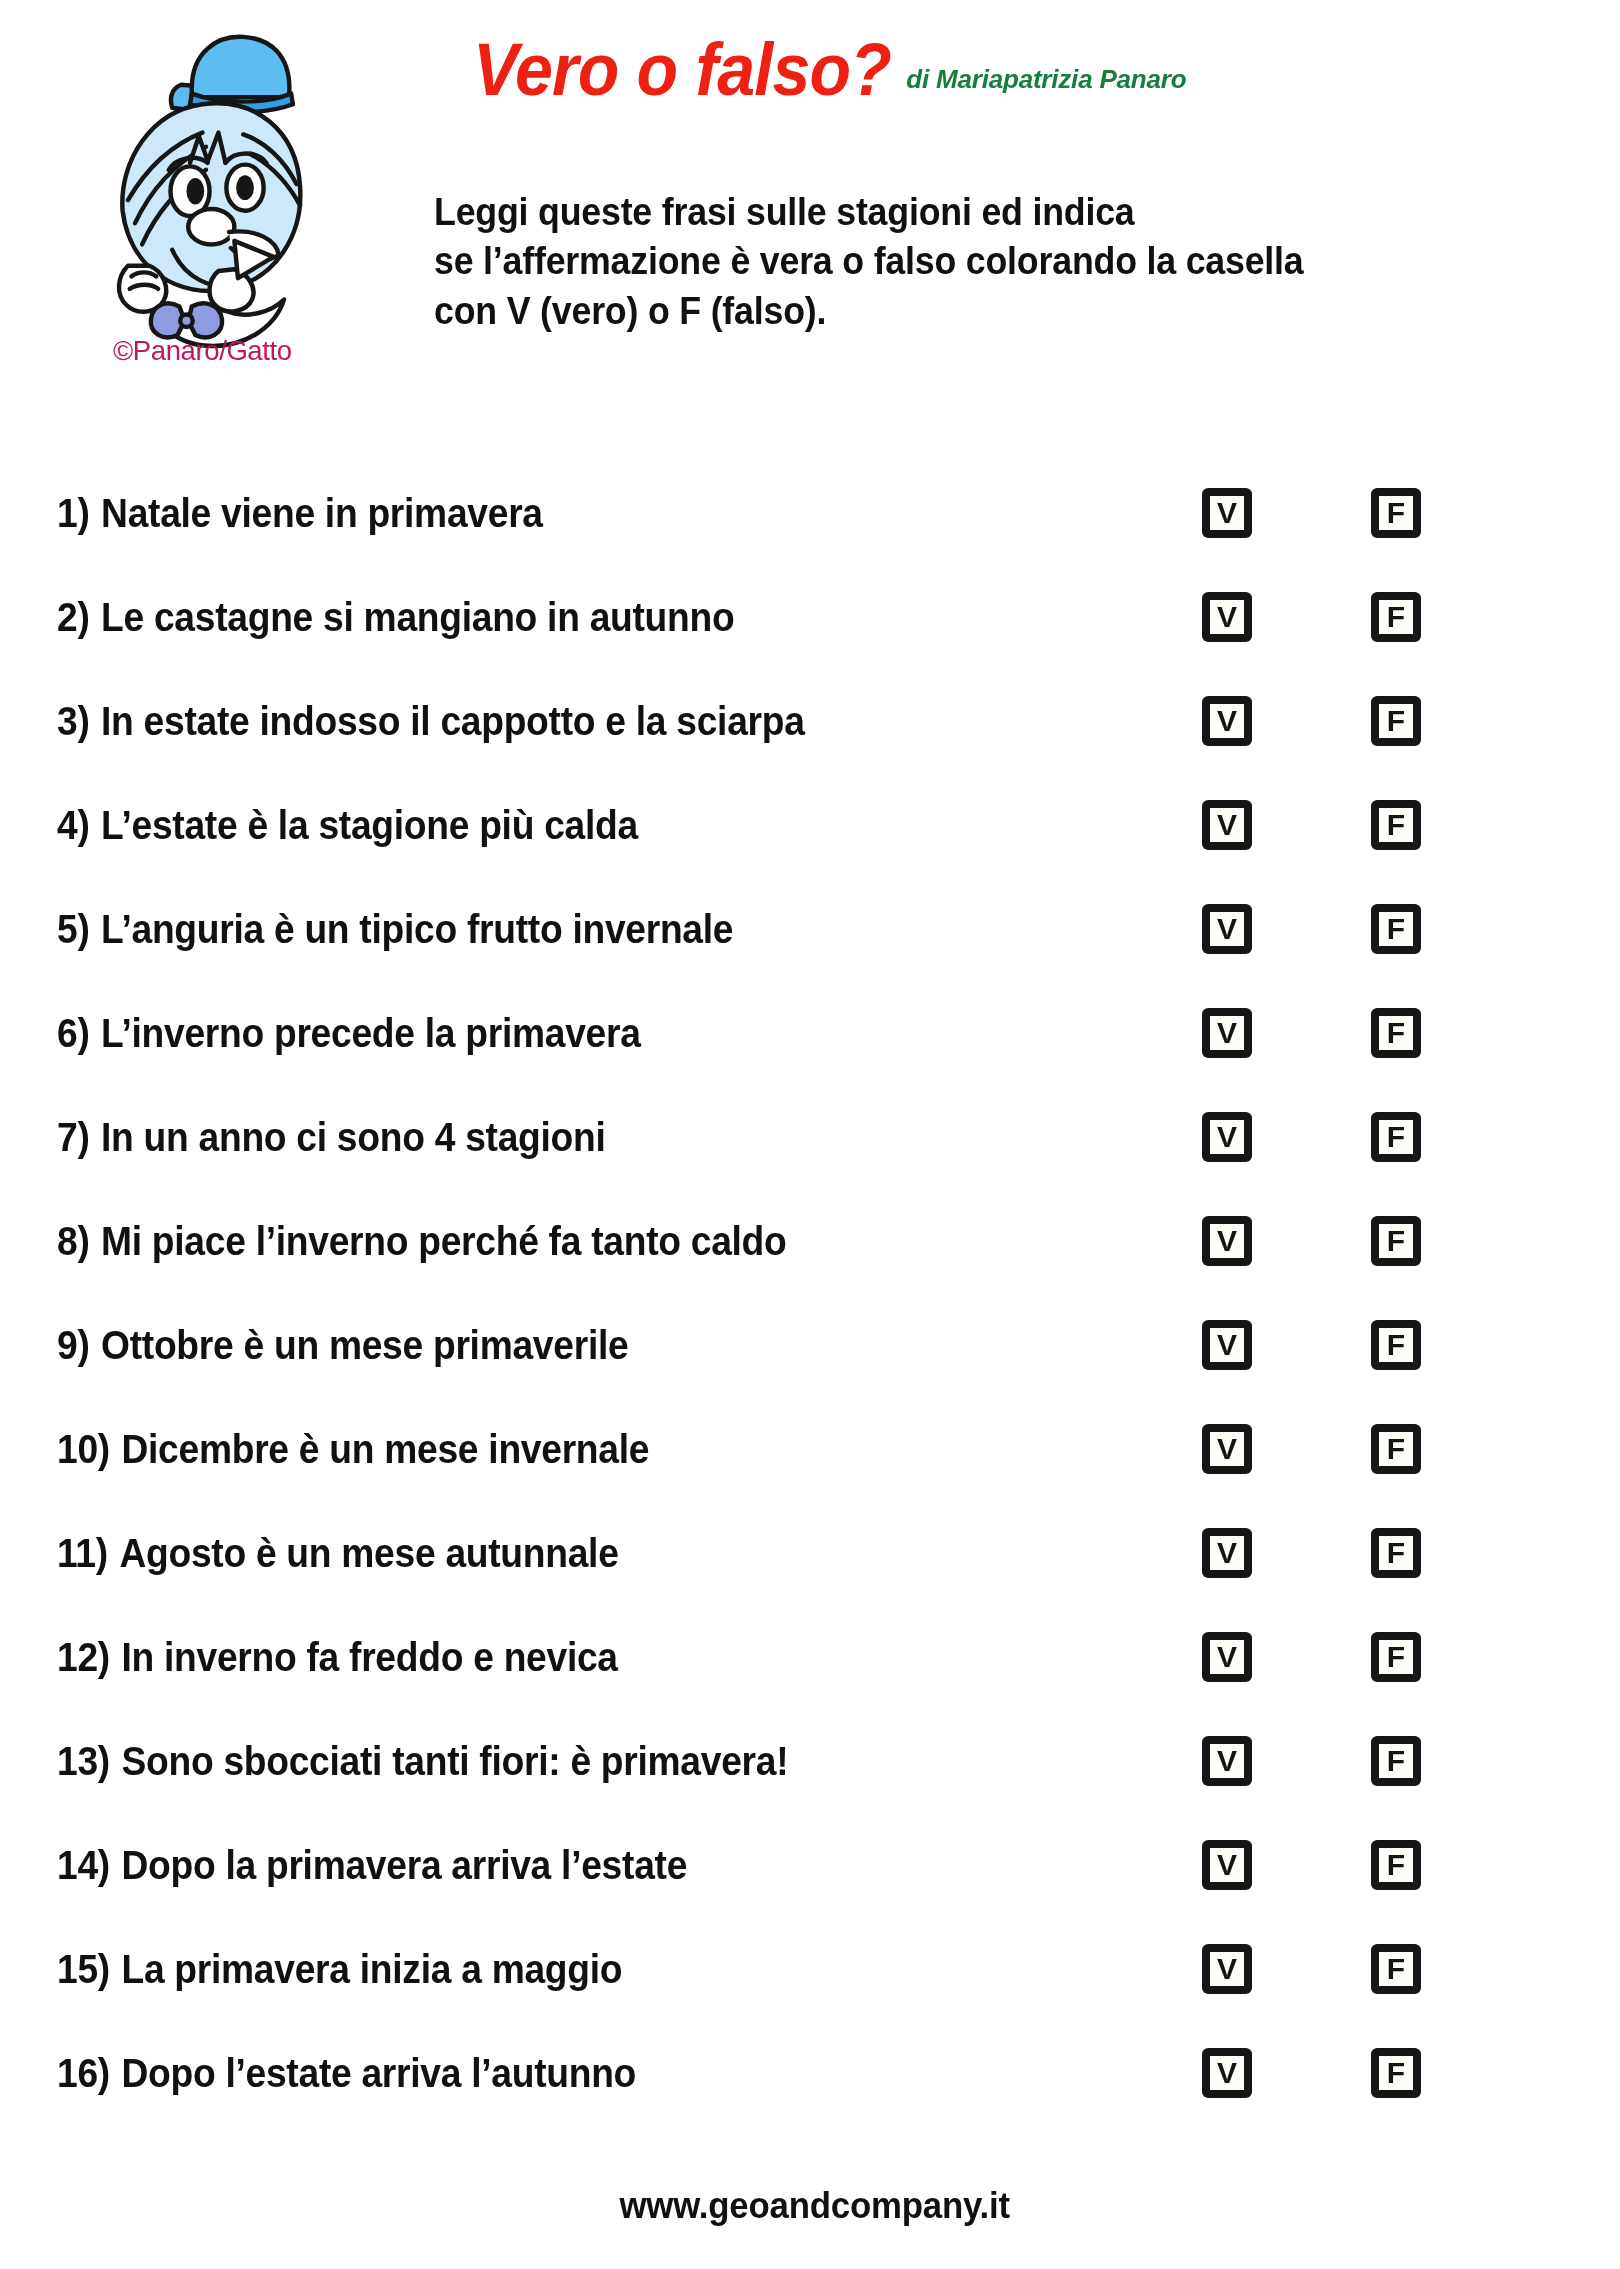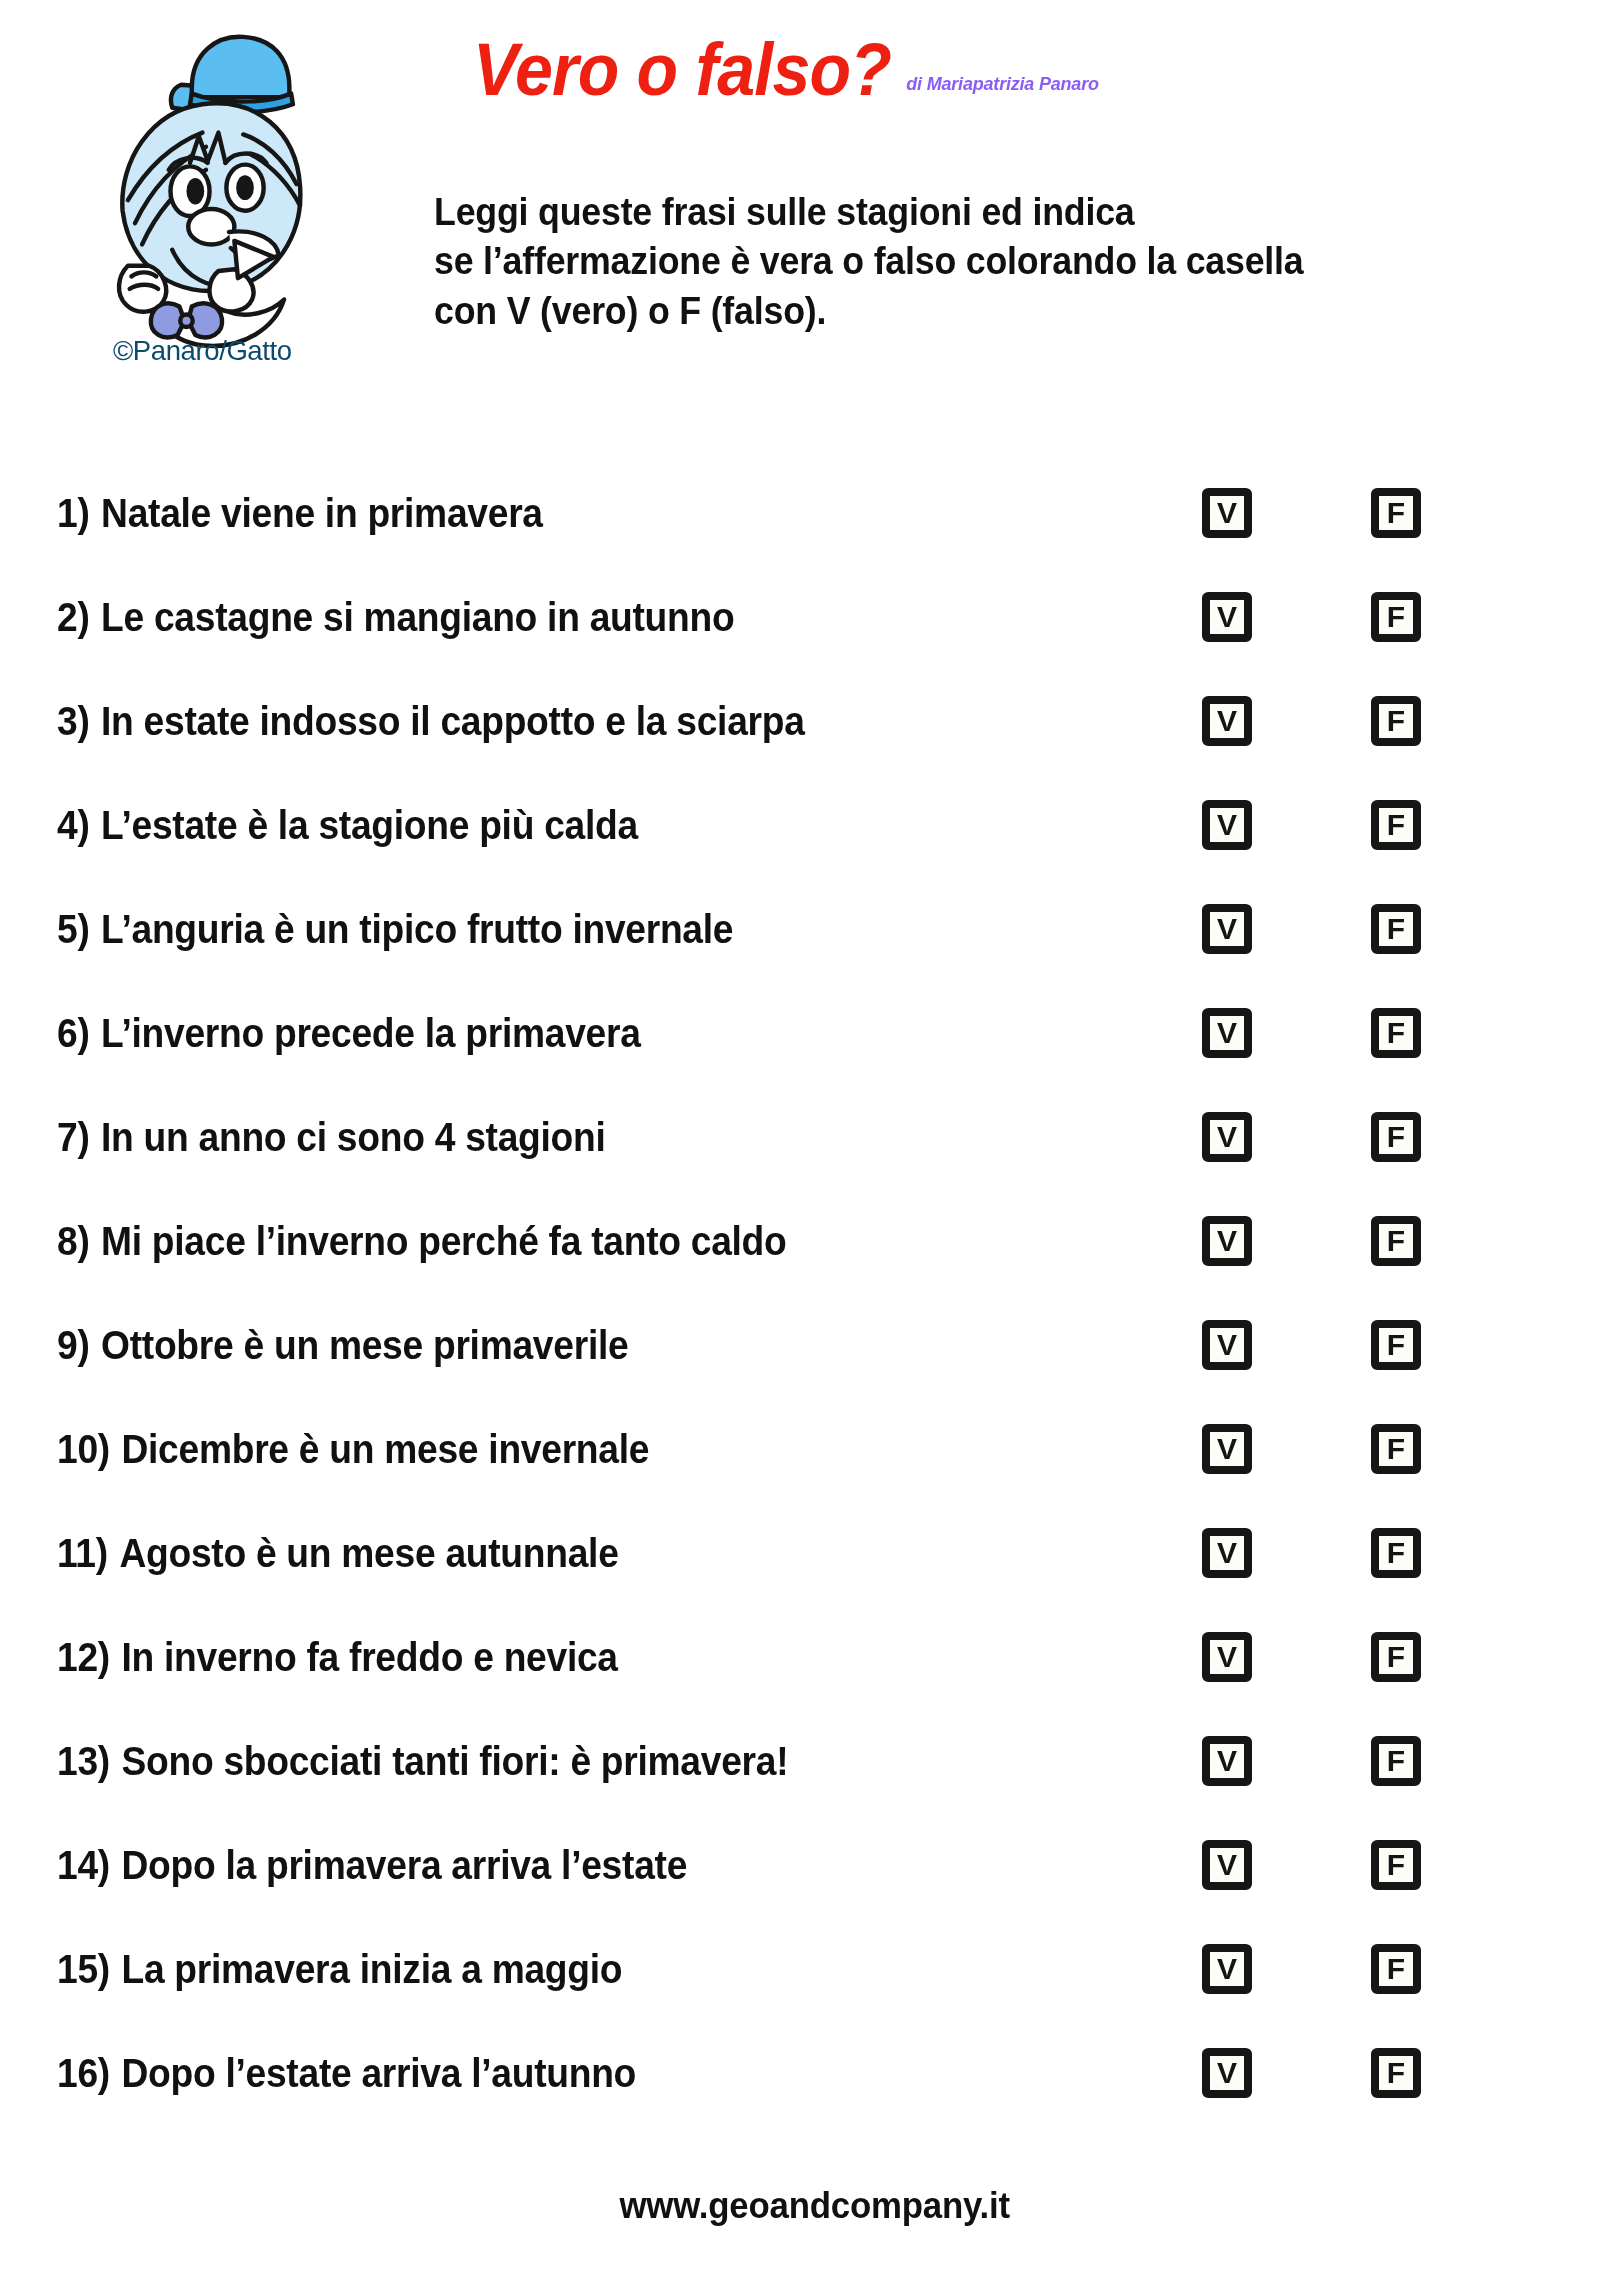--- a/index.html
+++ b/index.html
@@ -41,21 +41,21 @@
   }
   .mascot svg { display: block; width: 222px; height: 346px; }
 
   .mascot-credit {
     position: absolute;
     left: 113px;
     top: 335px;
     font-family: "Liberation Sans", sans-serif;
     font-size: 27.5px;
     letter-spacing: -0.4px;
-    color: #0c4a6e;
+    color: #be185d;
     white-space: nowrap;
   }
 
   .title-row {
     position: absolute;
     left: 461px;
     top: 35px;
     display: flex;
     align-items: flex-end;
     white-space: nowrap;
@@ -69,22 +69,22 @@
     line-height: 0.95;
     color: #ED2012;
     letter-spacing: -0.9px;
     transform: scaleX(0.92);
     transform-origin: left bottom;
   }
   .title-author {
     font-family: "Liberation Sans", sans-serif;
     font-weight: bold;
     font-style: italic;
-    font-size: 18px;
-    color: #8b5cf6;
+    font-size: 26px;
+    color: #15803d;
     letter-spacing: -0.2px;
     padding-bottom: 10.6px;
     margin-left: -21px;
   }
 
   .instructions {
     position: absolute;
     left: 434px;
     top: 188px;
     width: 1144px;

